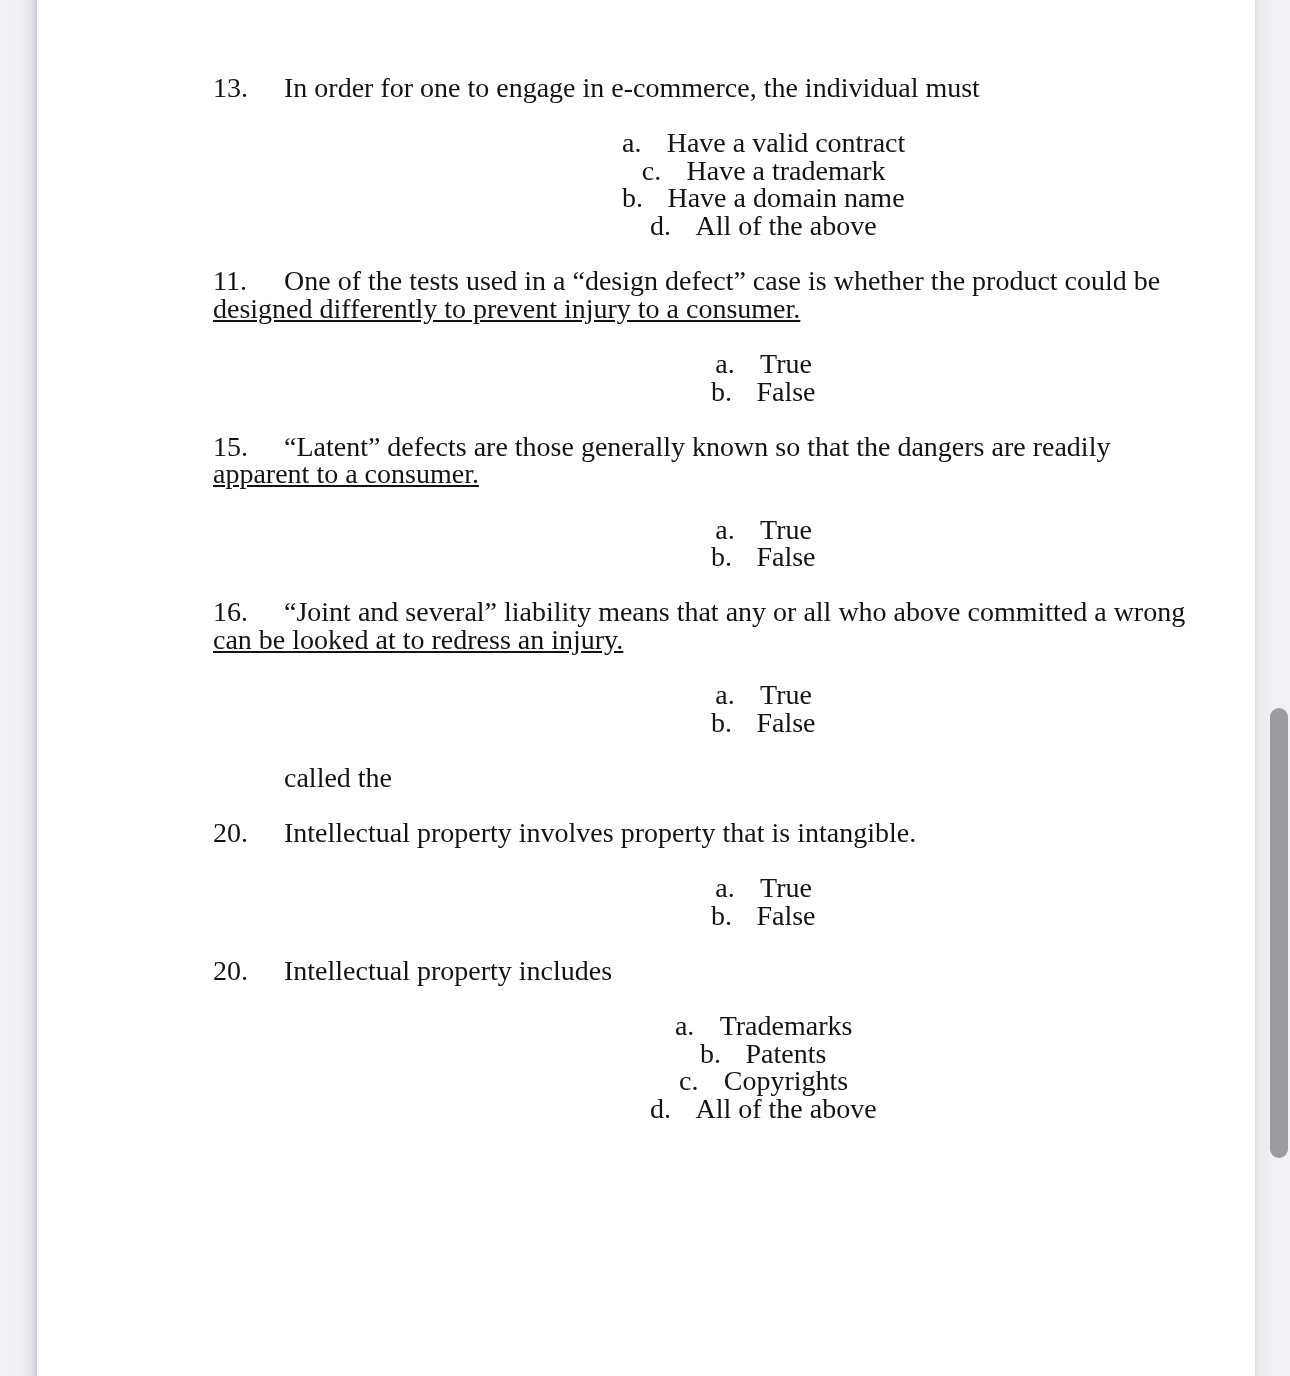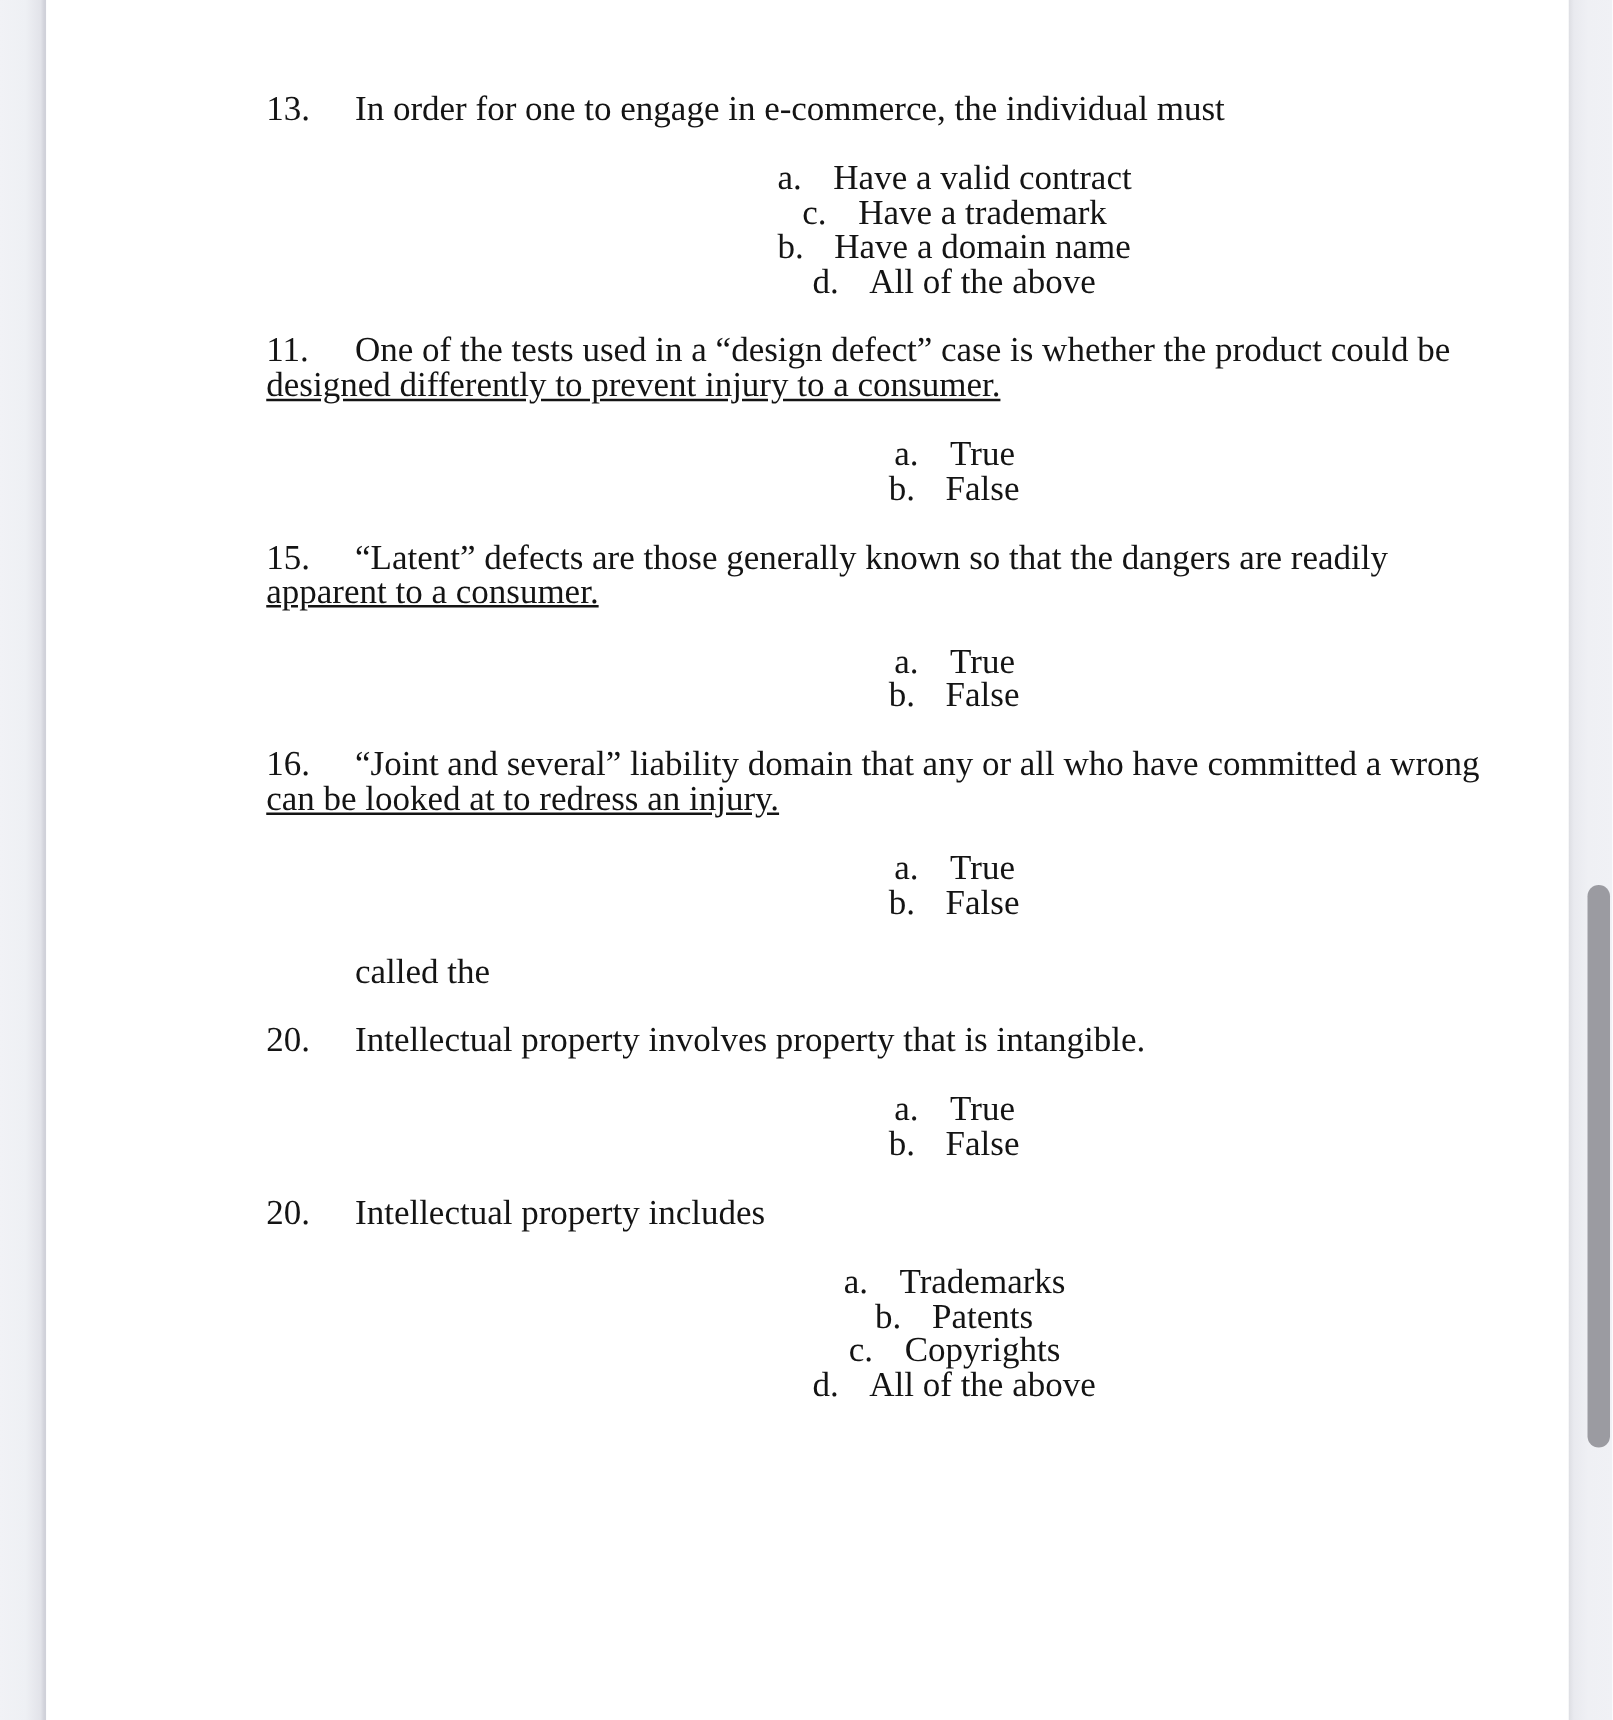--- a/index.html
+++ b/index.html
@@ -102,21 +102,21 @@
     <div class="question">
       <div class="q-line"><span class="q-num">15.</span><span class="q-text">“Latent” defects are those generally known so that the dangers are readily</span></div>
       <div class="q-line q-wrap-margin">apparent to a consumer.</div>
       <div class="options">
         <div class="option"><span class="opt-letter">a.</span><span class="opt-text">True</span></div>
         <div class="option"><span class="opt-letter">b.</span><span class="opt-text">False</span></div>
       </div>
     </div>
 
     <div class="question">
-      <div class="q-line"><span class="q-num">16.</span><span class="q-text">“Joint and several” liability domain that any or all who have committed a wrong</span></div>
+      <div class="q-line"><span class="q-num">16.</span><span class="q-text">“Joint and several” liability means that any or all who above committed a wrong</span></div>
       <div class="q-line q-wrap-margin">can be looked at to redress an injury.</div>
       <div class="options">
         <div class="option"><span class="opt-letter">a.</span><span class="opt-text">True</span></div>
         <div class="option"><span class="opt-letter">b.</span><span class="opt-text">False</span></div>
       </div>
     </div>
 
     <div class="question">
       <div class="q-line q-wrap-indent">called the</div>
     </div>

